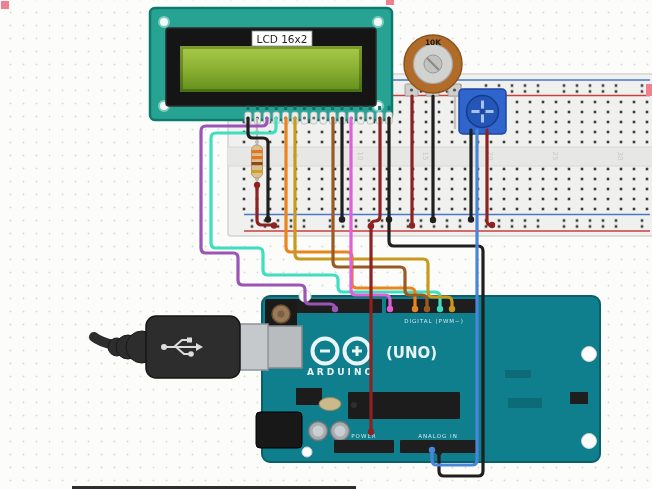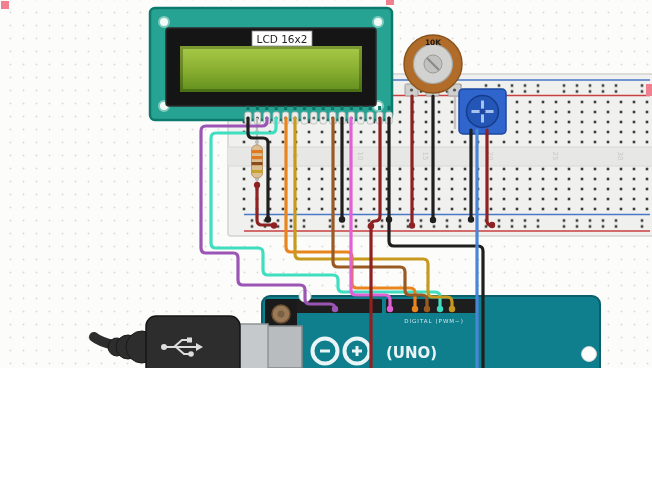--- a/index.html
+++ b/index.html
@@ -1,17 +1,17 @@
 <!DOCTYPE html>
 <html><head>
 <meta charset="utf-8">
 <style>
   html,body{margin:0;padding:0;background:#ffffff;}
   #stage{
-    position:relative;width:652px;height:368px;overflow:hidden;
+    position:relative;width:652px;height:489px;overflow:hidden;
     background-color:#fcfcfb;
     background-image:radial-gradient(circle,#dcdcd7 0.9px,transparent 1.1px);
     background-size:13px 13px;
     background-position:4px 6px;
     font-family:"DejaVu Sans",sans-serif;
   }
   svg{position:absolute;left:0;top:0;}
   text{font-family:"DejaVu Sans",sans-serif;}
 </style>
 </head>

